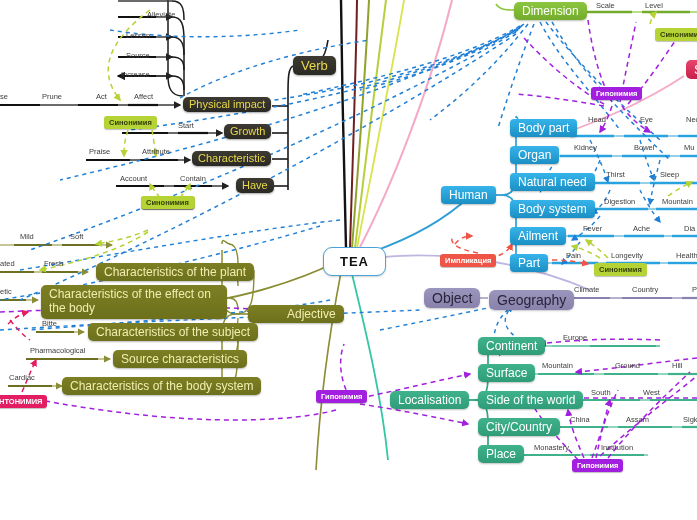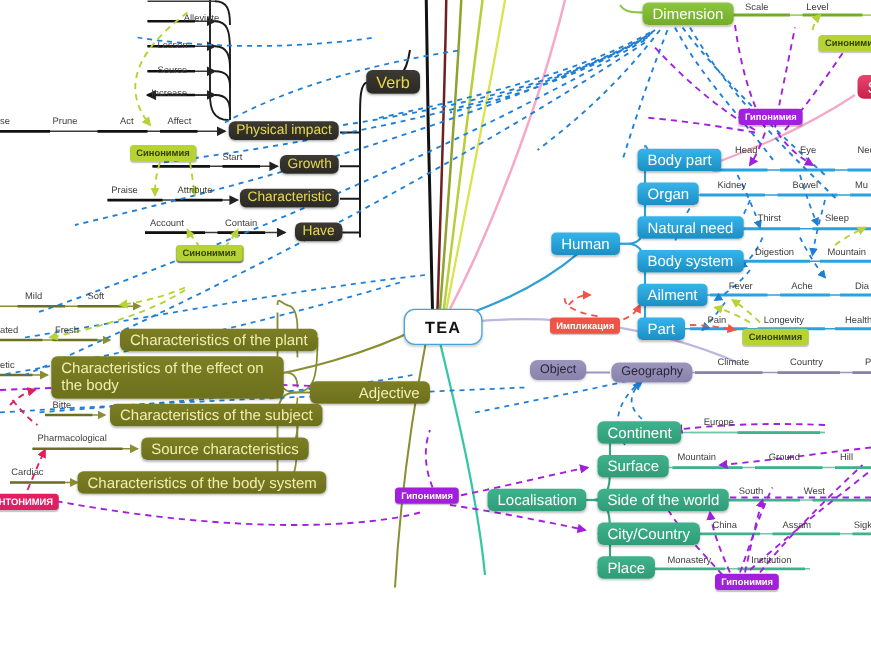--- a/index.html
+++ b/index.html
@@ -33,21 +33,21 @@
     border-radius:4px;padding:3px 8px;font-size:12px;
     box-shadow:0 1px 2px rgba(0,0,0,.25);}
 
   
   .n-teal{background:linear-gradient(#3fb28c,#2f9c78);color:#ffffff;
     border-radius:5px;padding:3px 8px;font-size:12px;
     box-shadow:0 1px 2px rgba(0,0,0,.25);}
 
   
   .n-grey{background:linear-gradient(#9b96bd,#8882ac);color:#2a2438;
-    border-radius:6px;padding:3px 8px;font-size:10px;
+    border-radius:6px;padding:3px 8px;font-size:14px;
     box-shadow:0 1px 2px rgba(0,0,0,.22);}
 
   
   .n-green{background:linear-gradient(#8cc63f,#73ab2c);color:#ffffff;
     border-radius:5px;padding:3px 8px;font-size:12px;
     box-shadow:0 1px 2px rgba(0,0,0,.25);}
 
   
   .tag{position:absolute;border-radius:3px;font-size:7.5px;font-weight:bold;
     padding:2px 5px;white-space:nowrap;font-family:"Liberation Sans",sans-serif;

